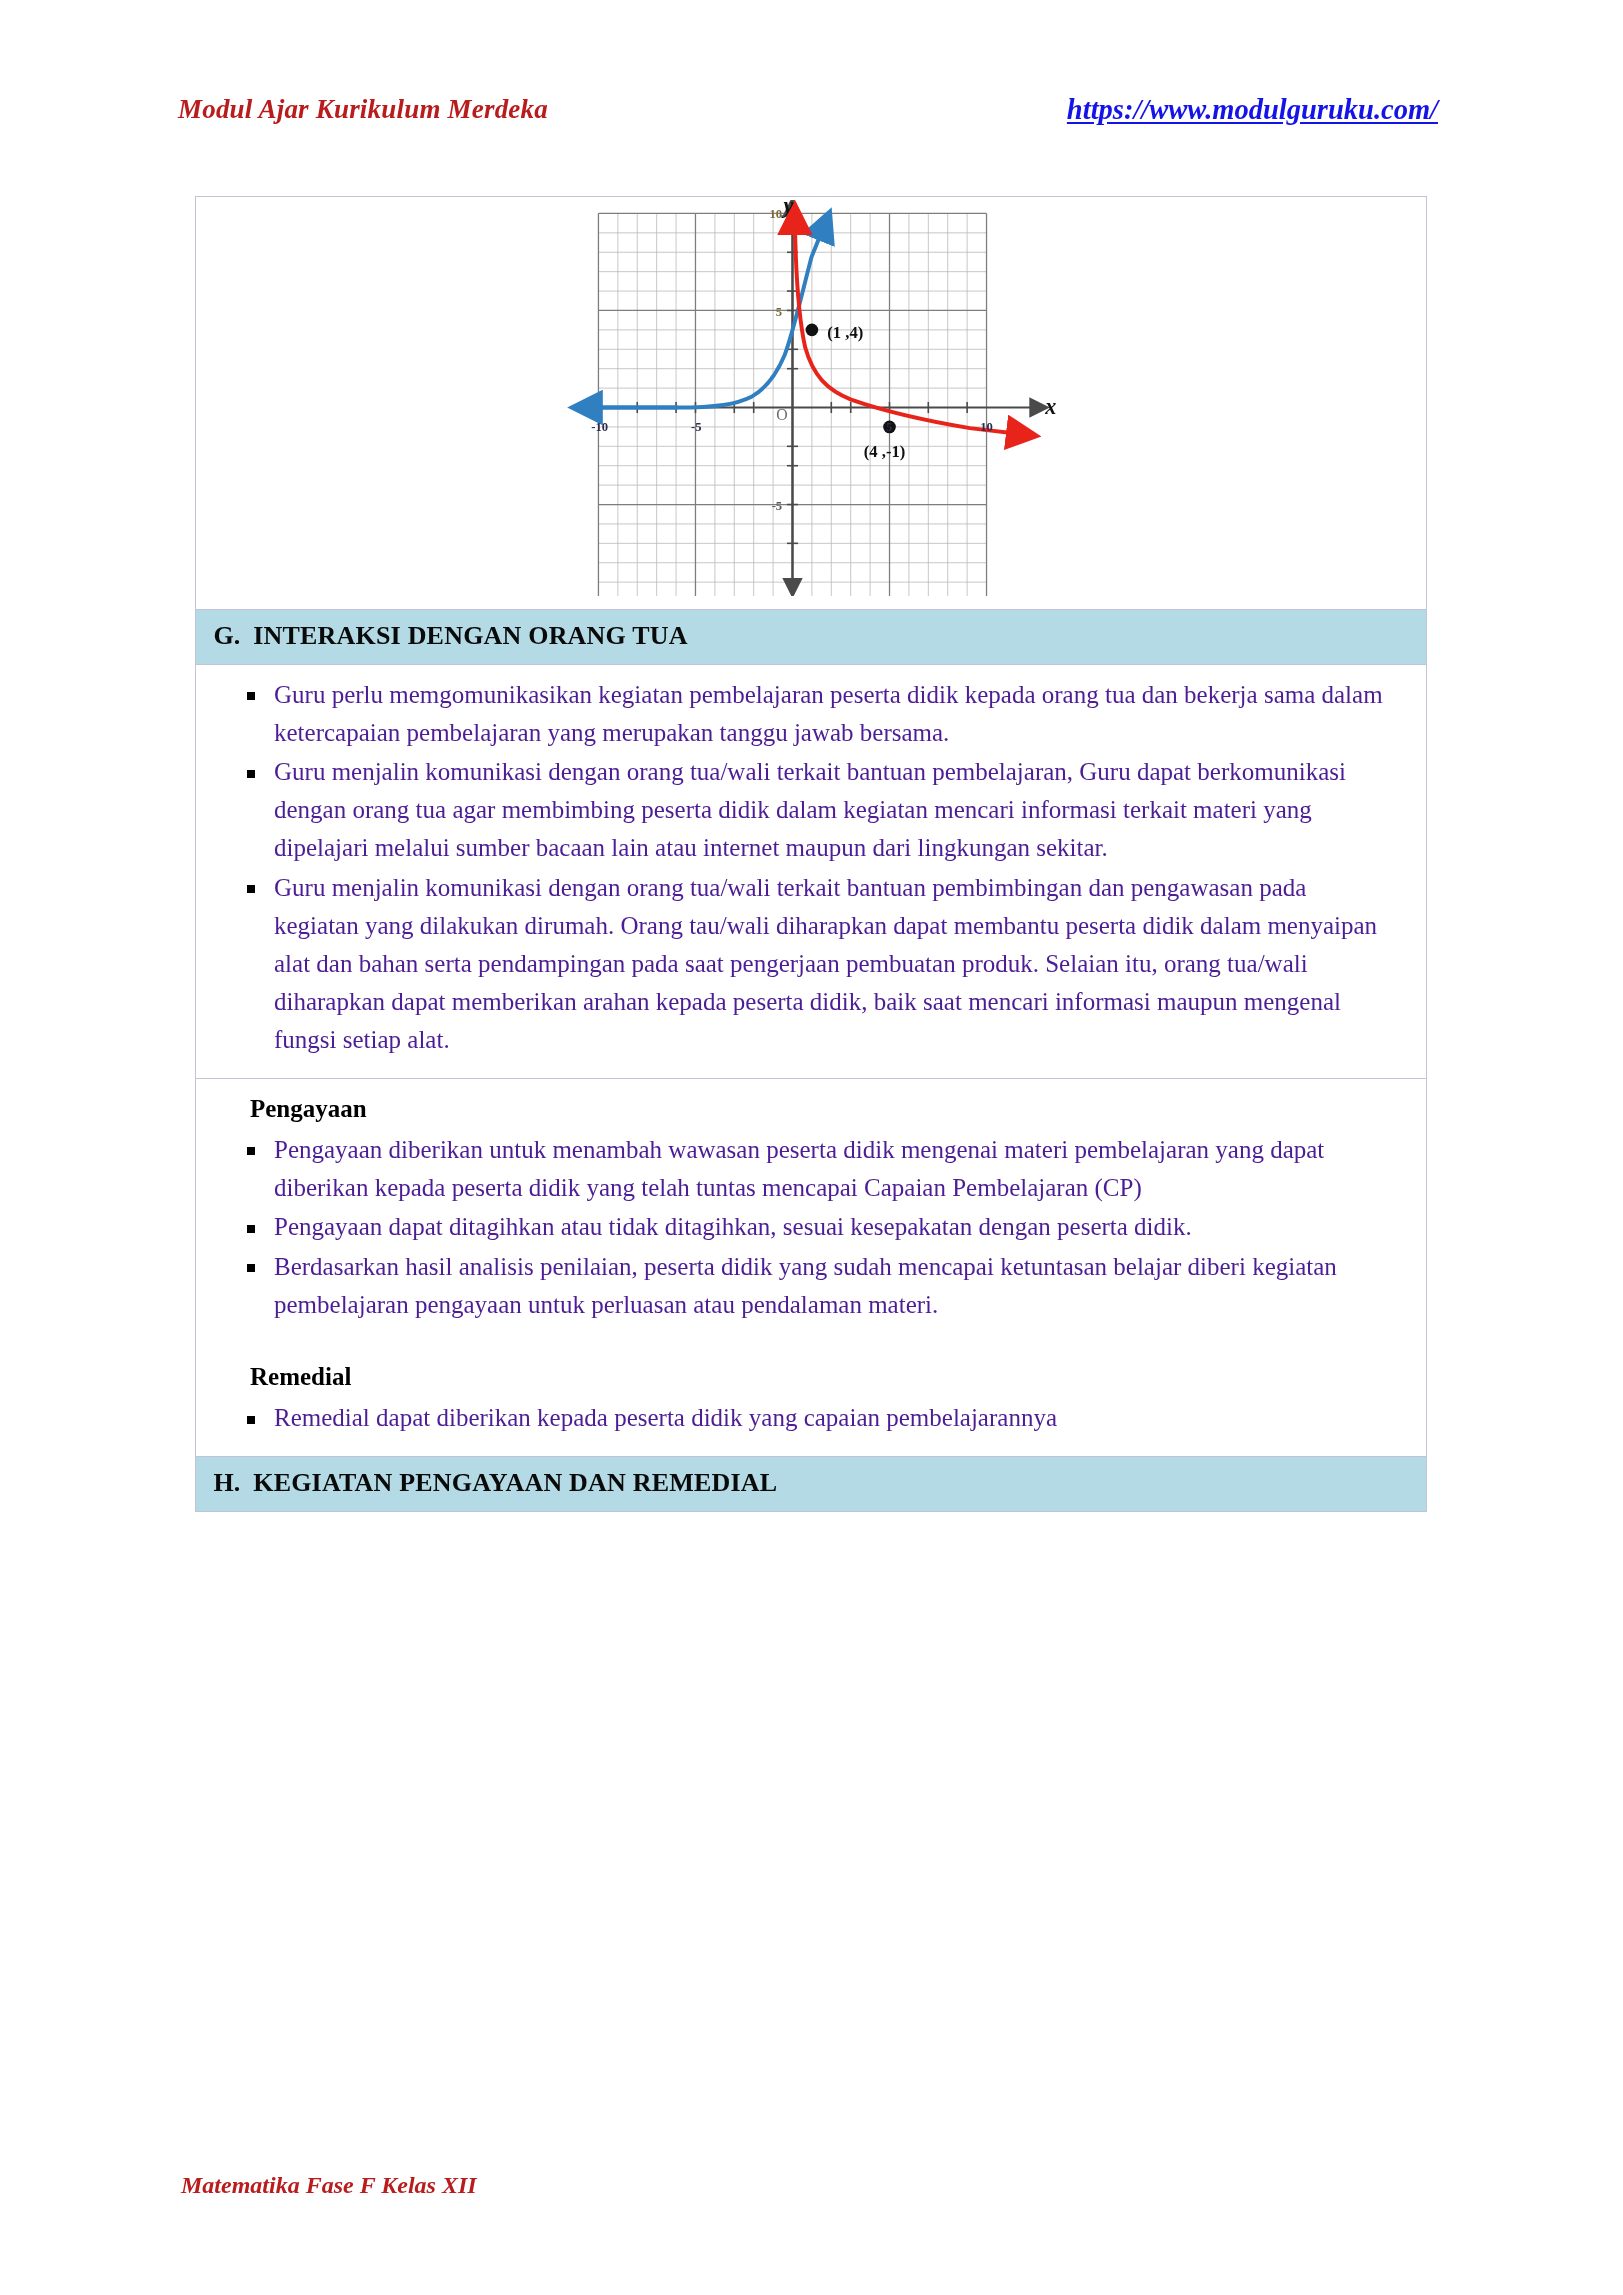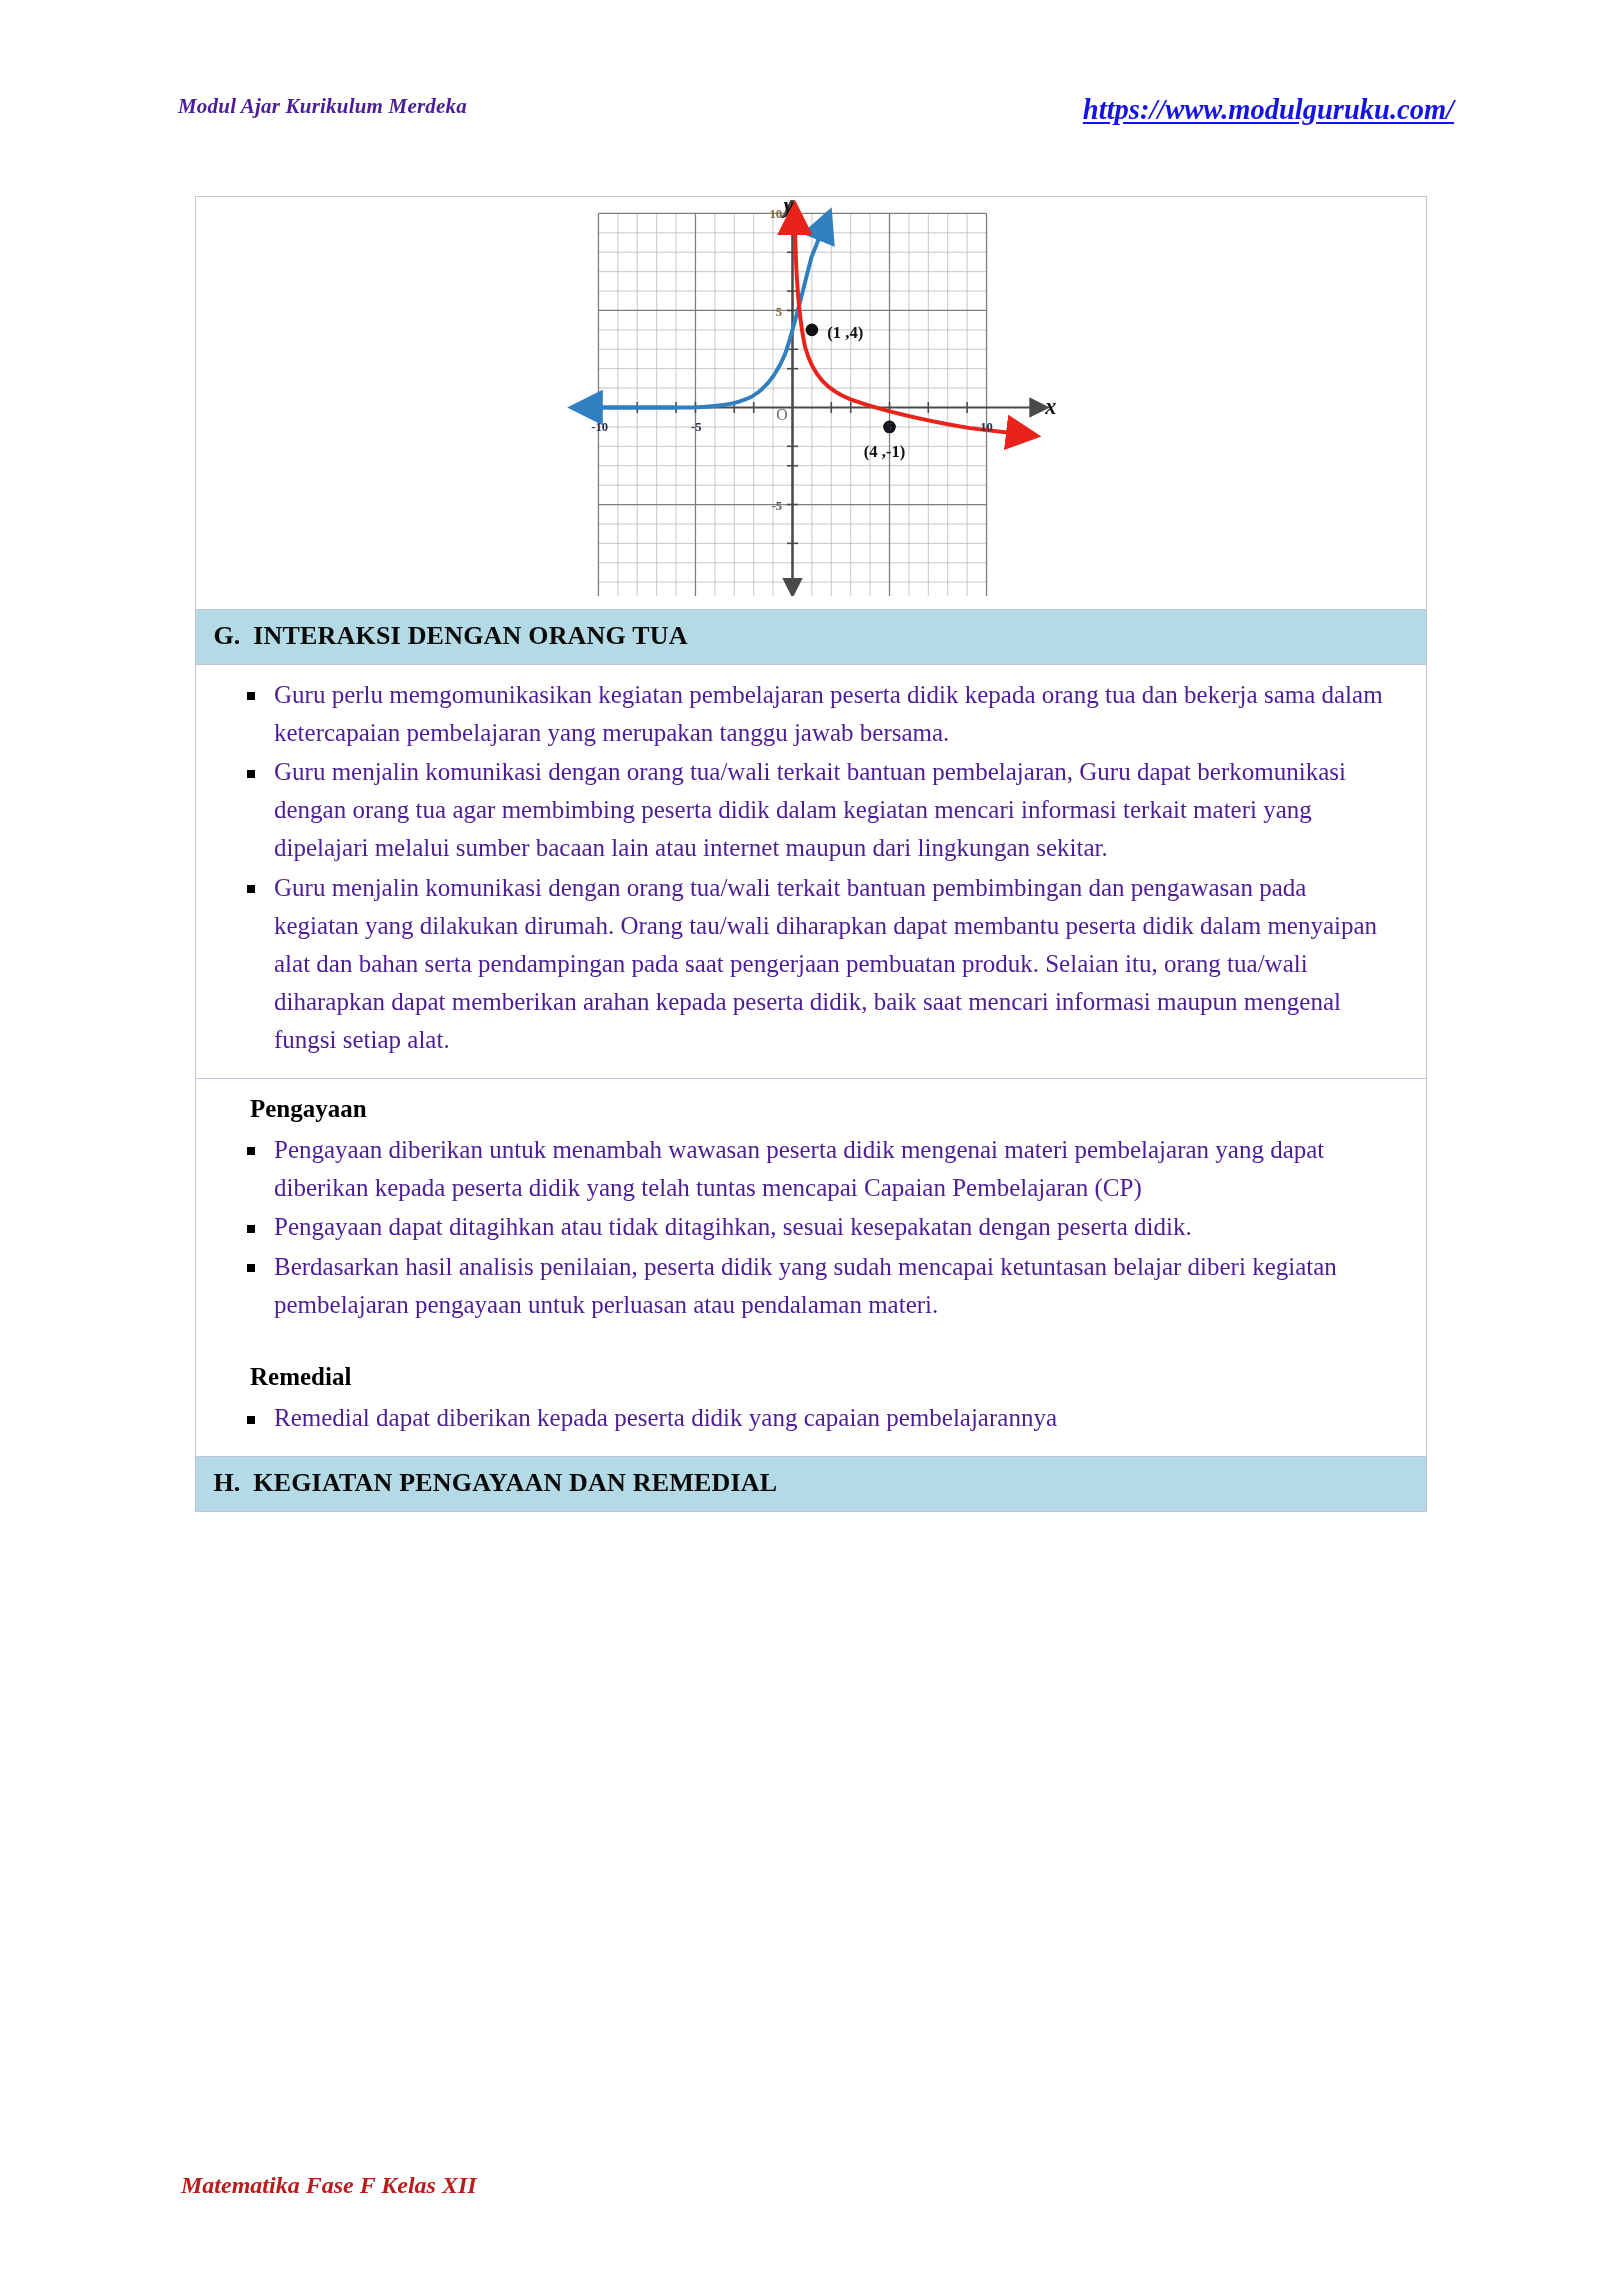--- a/index.html
+++ b/index.html
@@ -32,35 +32,35 @@
     width: 1276px;
     height: 55px;
     display: flex;
     align-items: flex-start;
     justify-content: space-between;
   }
   .header-title {
     font-family: "Liberation Serif", "DejaVu Serif", serif;
     font-weight: bold;
     font-style: italic;
-    font-size: 21px;
-    color: #4c1d95;
+    font-size: 27px;
+    color: #b91c1c;
     letter-spacing: 0.2px;
     white-space: nowrap;
   }
   .header-url {
     font-family: "Liberation Serif", "DejaVu Serif", serif;
     font-weight: bold;
     font-style: italic;
     font-size: 28.5px;
     color: #1414e8;
     text-decoration: underline;
     text-underline-offset: 3.2px;
     white-space: nowrap;
-    margin-right: 0;
+    margin-right: 16px;
     text-align: center;
   }
 
   
   .footer {
     position: absolute;
     left: 181px;
     top: 2172px;
     width: 1268px;
   }

